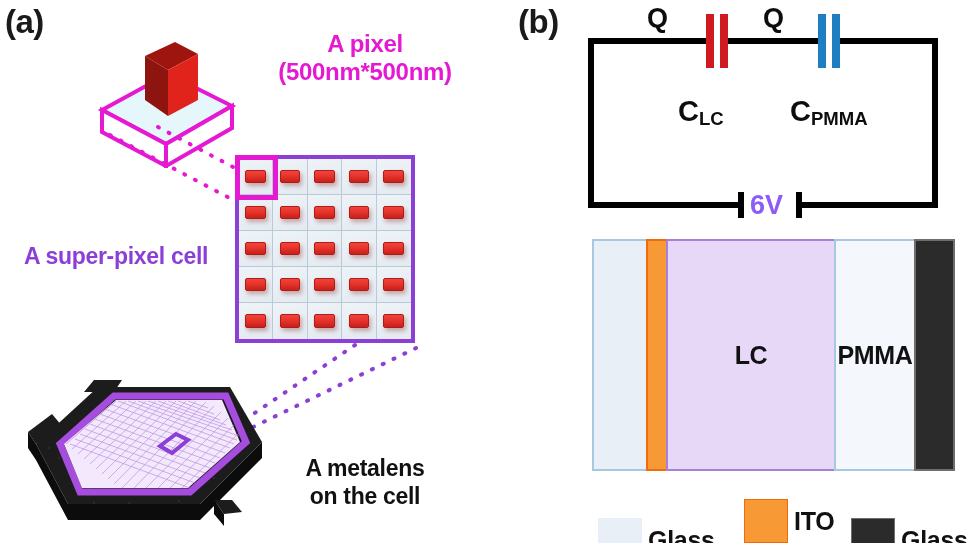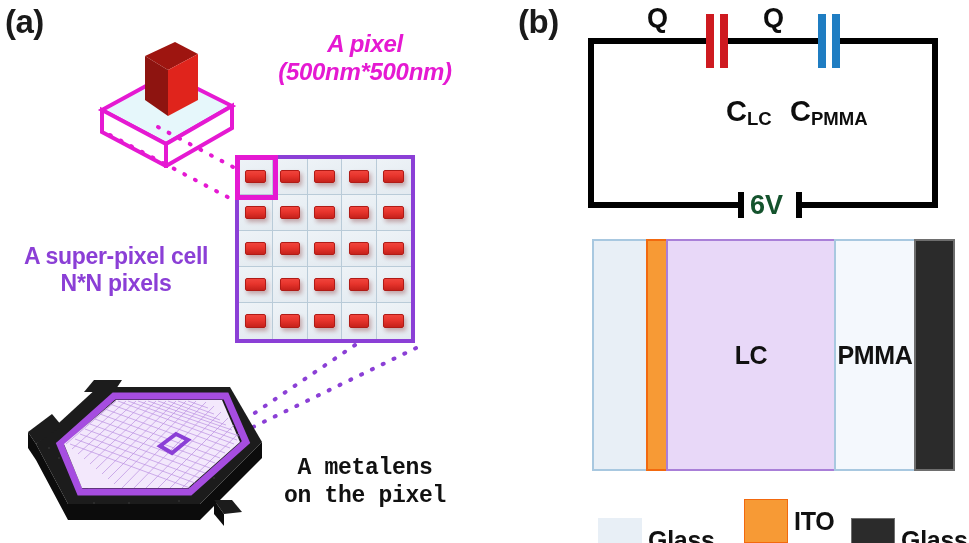--- a/index.html
+++ b/index.html
@@ -10,21 +10,21 @@
 
   
   .panel-label{font-weight:bold;font-size:33px;color:#1a1a1a;letter-spacing:-0.5px;}
 
   
   .txt-magenta{color:#E519D2;font-weight:bold;font-size:24px;line-height:1.16;
                text-align:center;letter-spacing:-0.3px;}
   .txt-purple{color:#8B3FD6;font-weight:bold;font-size:23px;line-height:1.18;
               text-align:center;letter-spacing:-0.3px;}
   .txt-black{color:#111111;font-weight:bold;font-size:23px;line-height:1.2;
-             text-align:center;letter-spacing:-0.3px;font-family:Liberation Mono, monospace;}
+             text-align:center;letter-spacing:-0.3px;}
 
   
   .grid-wrap{border:4px solid #8B3FD6;background:#e9eef3;box-sizing:border-box;
              display:grid;grid-template-columns:repeat(5,1fr);
              grid-template-rows:repeat(5,1fr);}
   .grid-cell{border-right:1px solid #b9cbd8;border-bottom:1px solid #b9cbd8;
              display:flex;align-items:center;justify-content:center;
              background:linear-gradient(160deg,#eef3f7 0%,#e3eaf0 100%);
              box-sizing:border-box;position:relative;}
   .grid-cell:nth-child(5n){border-right:none;}
@@ -42,21 +42,21 @@
   .leader{pointer-events:none;}
 
   
   .wire{background:#000;}
   .cap-red{background:#CE1A20;}
   .cap-blue{background:#1F7DC2;}
   .batt-bar{background:#000;}
   .lbl-Q{font-weight:bold;font-size:27px;color:#0d0d0d;}
   .lbl-C{font-weight:bold;font-size:29px;color:#0d0d0d;white-space:nowrap;}
   .lbl-C sub{font-size:0.64em;font-weight:bold;vertical-align:-0.22em;letter-spacing:0px;}
-  .lbl-6v{font-weight:bold;font-size:27px;color:#14532d;}
+  .lbl-6v{font-weight:bold;font-size:27px;color:#8b5cf6;}
 
   
   .layer{position:absolute;top:0;height:100%;box-sizing:border-box;
          display:flex;align-items:center;justify-content:center;}
   .layer-label{font-weight:bold;font-size:25px;color:#111;letter-spacing:-0.3px;}
 
   
   .legend-row{position:absolute;display:flex;align-items:center;margin-top:27px;}
   .sw{width:44px;height:44px;box-sizing:border-box;}
   .legend-txt{font-weight:bold;font-size:25px;color:#111;margin-left:6px;letter-spacing:-0.3px;}
@@ -84,21 +84,21 @@
   </svg>
 
   <svg class="abs leader" style="left:150px;top:95px;" width="120" height="90">
     <line x1="8" y1="32" x2="98" y2="80" stroke="#E519D2" stroke-width="4" stroke-linecap="round" stroke-dasharray="1 11"></line>
   </svg>
 
   <svg class="abs leader" style="left:105px;top:130px;" width="150" height="90">
     <line x1="5" y1="5" x2="132" y2="72" stroke="#E519D2" stroke-width="4" stroke-linecap="round" stroke-dasharray="1 11"></line>
   </svg>
 
-  <div class="abs txt-magenta" style="left:250px;top:30px;width:230px;font-style:italic;">
+  <div class="abs txt-magenta" style="left:250px;top:30px;width:230px;">
     <div>A pixel</div>
     <div>(500nm*500nm)</div>
   </div>
 
   <div class="abs grid-wrap" style="left:235px;top:155px;width:180px;height:188px;">
     <div class="grid-cell">
         <div class="nano"></div>
       </div>
     <div class="grid-cell">
         <div class="nano"></div>
@@ -171,21 +171,20 @@
       </div>
     <div class="grid-cell">
         <div class="nano"></div>
       </div>
   </div>
 
   <div class="abs hl-box" style="left:235px;top:155px;width:43px;height:45px;"></div>
 
   <div class="abs txt-purple" style="left:0px;top:243px;width:232px;">
     <div>A super-pixel cell</div>
-    <div>N*N pixels</div>
   </div>
 
   <svg class="abs leader" style="left:180px;top:340px;" width="180" height="110">
     <line x1="175" y1="5" x2="38" y2="98" stroke="#8B3FD6" stroke-width="4" stroke-linecap="round" stroke-dasharray="1 11"></line>
   </svg>
   <svg class="abs leader" style="left:180px;top:345px;" width="240" height="110">
     <line x1="236" y1="3" x2="36" y2="100" stroke="#8B3FD6" stroke-width="4" stroke-linecap="round" stroke-dasharray="1 11"></line>
   </svg>
 
   <svg class="abs" style="left:18px;top:352px;" width="250" height="175" viewBox="0 0 250 175">
@@ -260,21 +259,21 @@
       <line x1="210" y1="66" x2="140" y2="136"></line>
       <line x1="216" y1="73" x2="152" y2="136"></line>
       <line x1="221" y1="81" x2="164" y2="136"></line>
     </g>
 
     <polygon points="142,94 158,82 170,88 154,101" fill="none" stroke="#8B3FD6" stroke-width="4"></polygon>
   </svg>
 
   <div class="abs txt-black" style="left:245px;top:455px;width:240px;">
     <div>A metalens</div>
-    <div>on the pixel</div>
+    <div>on the cell</div>
   </div>
 
   <div class="abs panel-label" style="left:518px;top:3px;">(b)</div>
 
   <div class="abs wire" style="left:588px;top:38px;width:118px;height:6px;"></div>
   <div class="abs wire" style="left:728px;top:38px;width:90px;height:6px;"></div>
   <div class="abs wire" style="left:840px;top:38px;width:98px;height:6px;"></div>
   <div class="abs wire" style="left:588px;top:38px;width:6px;height:170px;"></div>
   <div class="abs wire" style="left:932px;top:38px;width:6px;height:170px;"></div>
   <div class="abs wire" style="left:588px;top:202px;width:152px;height:6px;"></div>
@@ -285,21 +284,21 @@
 
   <div class="abs cap-blue" style="left:818px;top:14px;width:8px;height:54px;"></div>
   <div class="abs cap-blue" style="left:832px;top:14px;width:8px;height:54px;"></div>
 
   <div class="abs batt-bar" style="left:738px;top:192px;width:6px;height:26px;"></div>
   <div class="abs batt-bar" style="left:796px;top:192px;width:6px;height:26px;"></div>
 
   <div class="abs lbl-Q" style="left:647px;top:3px;">Q</div>
   <div class="abs lbl-Q" style="left:763px;top:3px;">Q</div>
 
-  <div class="abs lbl-C" style="left:678px;top:95px;margin-left:48px;">
+  <div class="abs lbl-C" style="left:678px;top:95px;">
     <span>C</span><sub>LC</sub>
   </div>
   <div class="abs lbl-C" style="left:790px;top:95px;">
     <span>C</span><sub>PMMA</sub>
   </div>
 
   <div class="abs lbl-6v" style="left:750px;top:190px;">6V</div>
 
   <div class="abs" style="left:592px;top:239px;width:363px;height:232px;">
 

